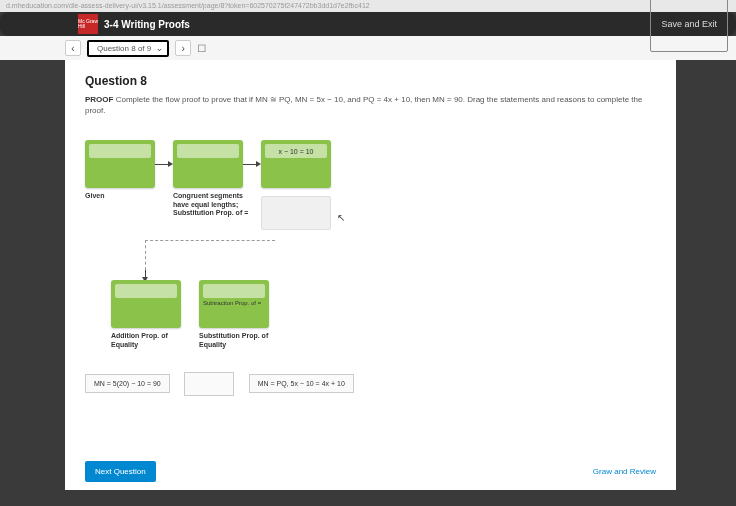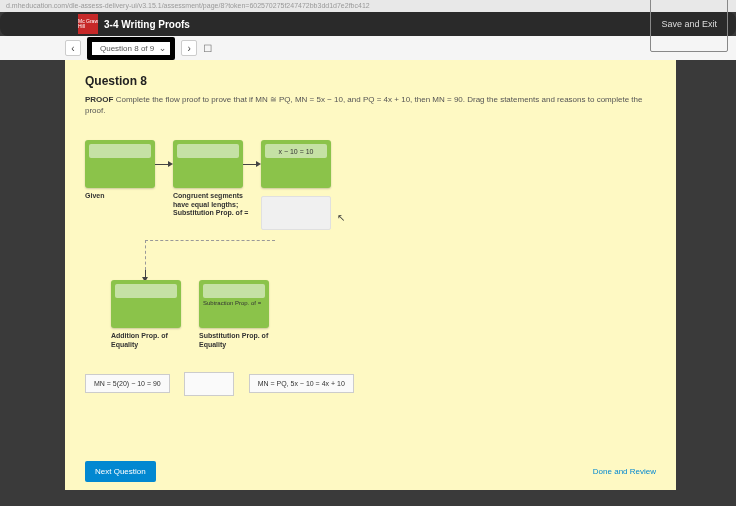--- a/index.html
+++ b/index.html
@@ -4,24 +4,24 @@
 <style>
 * { margin: 0; padding: 0; box-sizing: border-box; font-family: Arial, sans-serif; }
 body { background: #3a3a3a; width: 736px; height: 506px; overflow: hidden; position: relative; }
 .url-bar { background: #e8e8e8; height: 12px; font-size: 7px; color: #999; padding: 2px 6px; }
 .top-bar { background: #2a2a2a; height: 24px; display: flex; align-items: center; justify-content: flex-end; padding: 0 8px; position: relative; border-radius: 8px; }
 .logo { position: absolute; left: 78px; width: 20px; height: 20px; background: #c62828; color: white; font-size: 5px; display: flex; flex-direction: column; align-items: center; justify-content: center; line-height: 1; }
 .lesson-title { position: absolute; left: 104px; color: white; font-size: 10px; font-weight: bold; }
 .save-btn { border: 1px solid #888; color: #ddd; background: transparent; padding: 22px 10px; font-size: 9px; border-radius: 2px; cursor: pointer; }
 .nav-bar { background: #f5f5f5; height: 24px; display: flex; align-items: center; padding-left: 65px; gap: 6px; }
 .nav-chev { width: 16px; height: 16px; display: flex; align-items: center; justify-content: center; font-size: 10px; color: #444; border: 1px solid #ccc; background: white; cursor: pointer; border-radius: 2px;}
-.q-select { border: 5px solid #000000; background: white; padding: 2px 16px 2px 8px; font-size: 8px; color: #555; border-radius: 2px; cursor: pointer; position: relative; }
+.q-select { border: 2px solid #000000; background: white; padding: 2px 16px 2px 8px; font-size: 8px; color: #555; border-radius: 2px; cursor: pointer; position: relative; }
 .q-select::after { content: "⌄"; position: absolute; right: 4px; top: 1px; font-size: 9px; }
 .bookmark { font-size: 10px; color: #666; cursor:pointer; }
-.page-wrap { background: #fef9c3; margin: 0 60px 0 65px; height: 430px; padding: 14px 20px 0 20px; position: relative; overflow: hidden; }
+.page-wrap { background: #ffffff; margin: 0 60px 0 65px; height: 430px; padding: 14px 20px 0 20px; position: relative; overflow: hidden; }
 .q-title { font-size: 12px; font-weight: bold; color: #222; margin-bottom: 6px; }
 .q-text { font-size: 8px; color: #555; line-height: 1.4; margin-bottom: 24px; }
 .q-text b { color: #333; }
 .proof-area { position: relative; height: 260px; }
 .box { position: absolute; background: #8bc34a; width: 70px; height: 48px; border-radius: 3px; box-shadow: 0 1px 2px rgba(0,0,0,0.2); }
 .box .top-slot { position: absolute; top: 4px; left: 4px; right: 4px; height: 14px; background: rgba(255,255,255,0.5); border-radius: 2px; font-size: 7px; display:flex; align-items:center; justify-content:center; color:#333;}
 .box .inner-text { position: absolute; top: 20px; left: 4px; right: 4px; font-size: 6px; color: #333; line-height: 1.2; }
 .box-label { position: absolute; font-size: 7px; color: #333; line-height: 1.2; font-weight: bold; }
 .slot-empty { position: absolute; background: #f0f0f0; border: 1px solid #e0e0e0; width: 70px; height: 34px; border-radius: 2px; }
 .arrow-h { position: absolute; height: 1px; background: #444; }
@@ -99,15 +99,15 @@
       <div class="drag-tile">MN = 5(20) − 10 = 90</div>
       <div class="drag-tile" style="width:50px; height:24px; vertical-align:top;"></div>
       <div class="drag-tile">MN = PQ, 5x − 10 = 4x + 10</div>
     </div>
 
     <span class="cursor" style="left:252px; top:72px;">↖</span>
   </div>
 
   <div class="footer">
     <button class="next-btn">Next Question</button>
-    <span class="done-link">Done and Review</span>
+    <span class="done-link">Graw and Review</span>
   </div>
 </div>
 
 </body></html>

